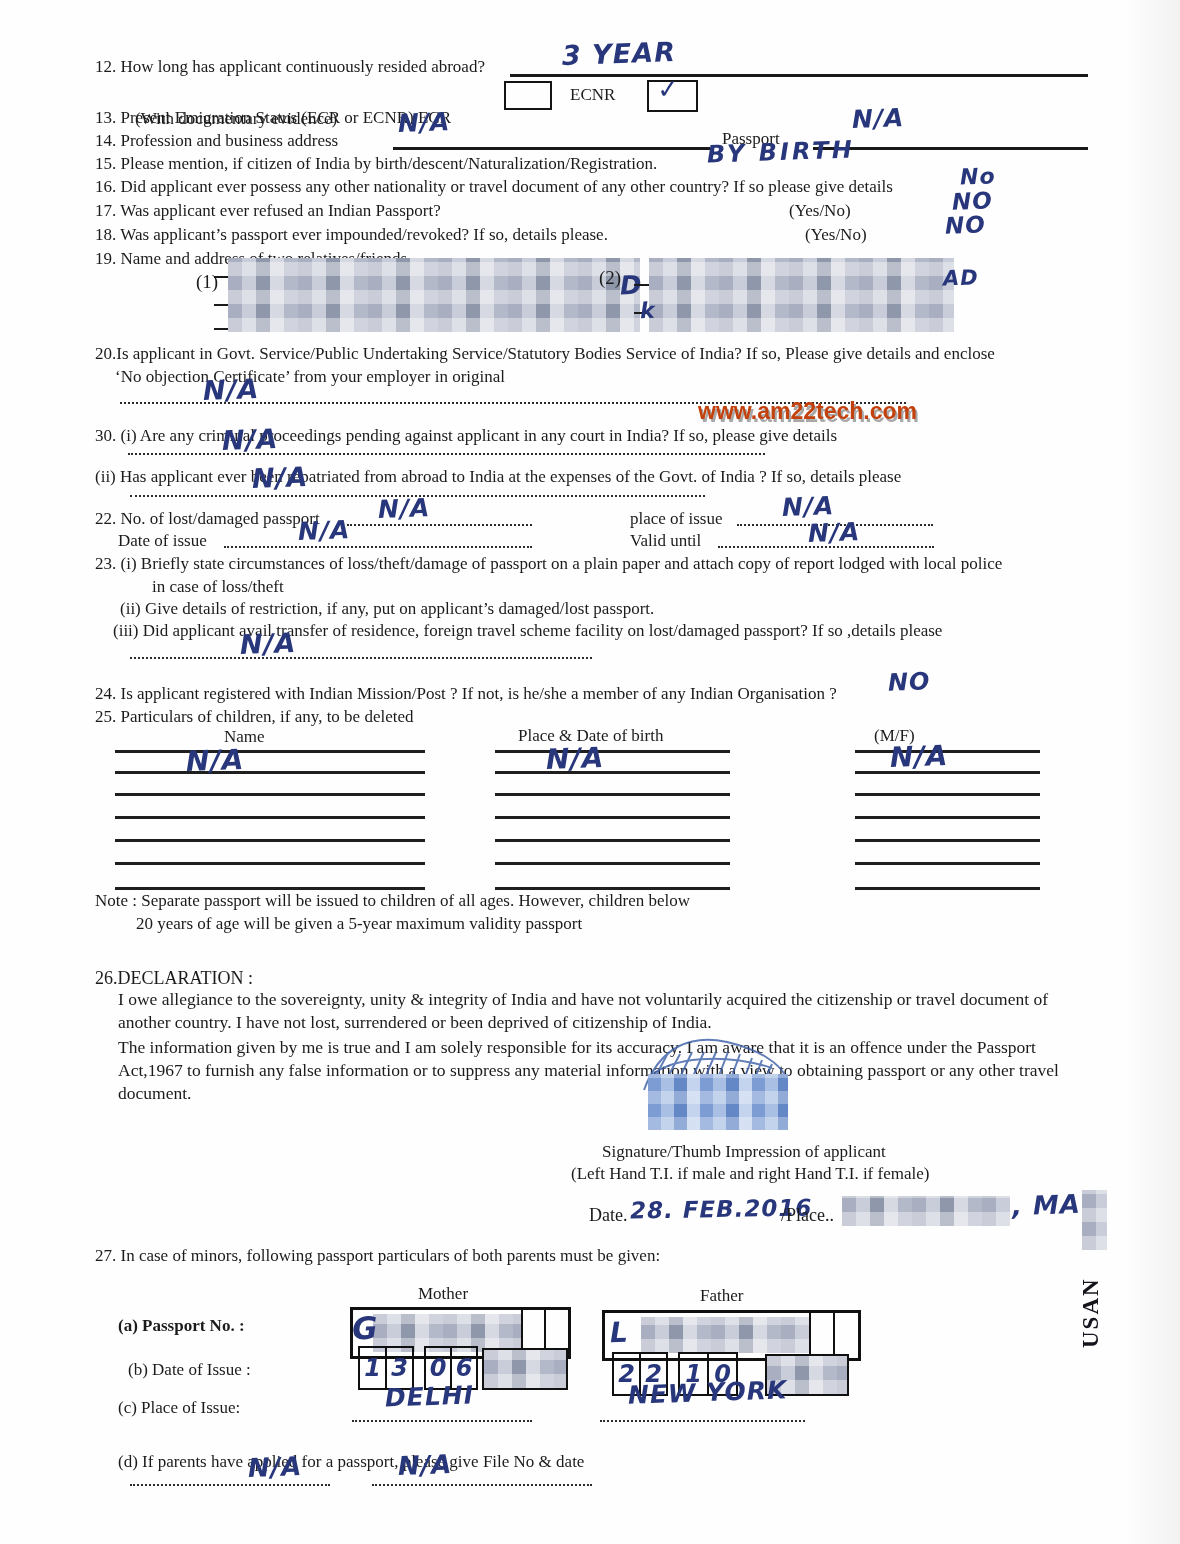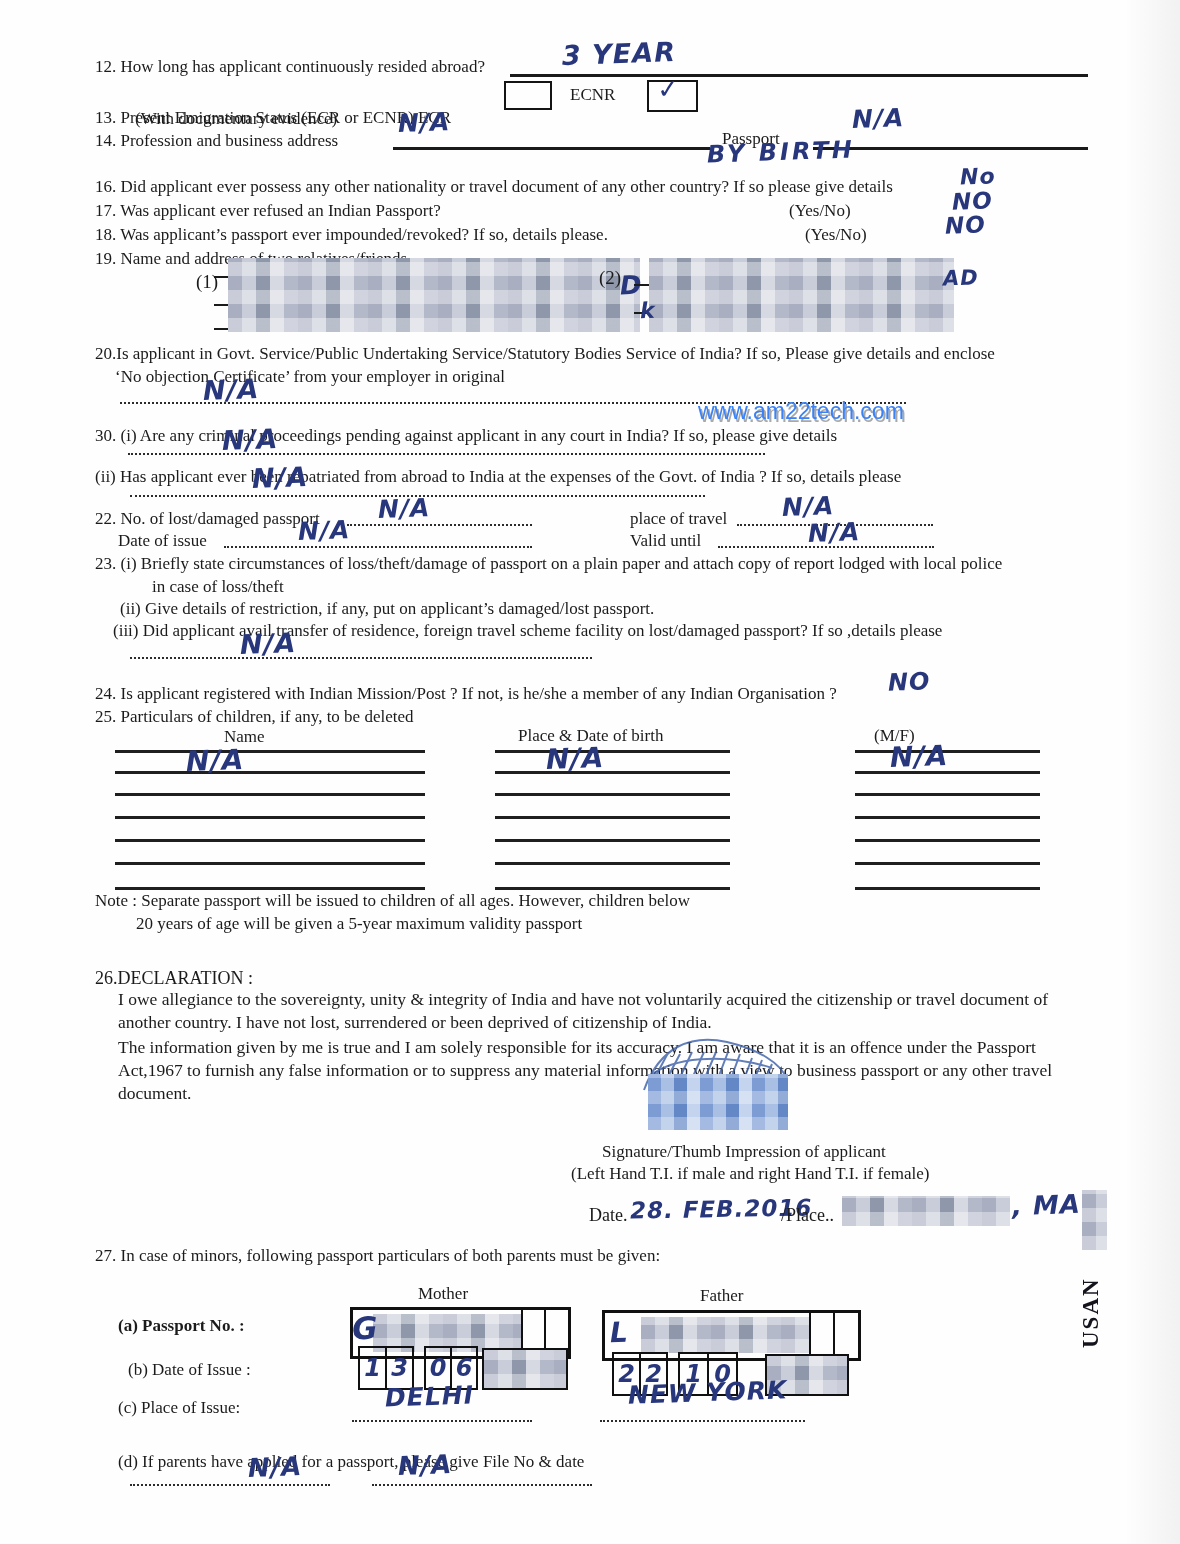--- a/index.html
+++ b/index.html
@@ -13,22 +13,22 @@
   .dots{position:absolute;height:0;border-top:2.5px dotted #2b2b2b;}
   .cb{position:absolute;border:2.5px solid #141414;background:transparent;}
   .pix{position:absolute;
     background:
       repeating-linear-gradient(0deg, rgba(255,255,255,0.38) 0 14px, rgba(0,0,0,0) 14px 28px),
       repeating-linear-gradient(90deg, #a9aec0 0 14px, #c9cdd9 14px 28px, #8f97ab 28px 42px, #d6d9e2 42px 56px, #b4b9c9 56px 70px);}
   .pixblue{position:absolute;
     background:
       repeating-linear-gradient(0deg, rgba(255,255,255,0.30) 0 13px, rgba(0,0,0,0) 13px 26px),
       repeating-linear-gradient(90deg, #7d9cd4 0 13px, #a9c0e4 13px 26px, #6488c6 26px 39px, #c4d4ee 39px 52px);}
-  .wm{position:absolute;font-family:"Liberation Sans","DejaVu Sans",sans-serif;font-weight:normal;
-      font-size:23px;color:#3b82f6;text-shadow:2px 3px 0 #a8a8a8;white-space:nowrap;}
+  .wm{position:absolute;font-family:"Liberation Sans","DejaVu Sans",sans-serif;font-weight:bold;
+      font-size:23px;color:#c2410c;text-shadow:2px 3px 0 #a8a8a8;white-space:nowrap;}
   .chcol{position:absolute;}
   .chline{position:absolute;left:0;width:100%;height:0;border-top:3px solid #1f1f1f;}
   .bigbox{position:absolute;border:3px solid #101010;}
   .divider{position:absolute;top:0;bottom:0;width:0;border-left:2.5px solid #101010;}
   .dbox{position:absolute;border:2.5px solid #101010;display:flex;}
   .dbox .cell{flex:1;display:flex;align-items:center;justify-content:center;}
   .dbox .cell + .cell{border-left:2px solid #101010;}
   .dcell{font-family:"DejaVu Sans",sans-serif;font-style:italic;font-weight:bold;color:#28367b;font-size:24px;}
   .side-vert{position:absolute;writing-mode:vertical-rl;transform:rotate(180deg);
       font-family:"Liberation Serif",serif;font-weight:bold;font-size:23px;color:#14141c;letter-spacing:2px;}
@@ -53,20 +53,21 @@
   </div>
   <div class="t" style="left:135px;top:109px;">(With documentary evidence)</div>
 
   <div class="t" style="left:95px;top:131px;">14. Profession and business address</div>
   <div class="ln" style="left:393px;top:147px;width:317px;border-top-width:3px;"></div>
   <div class="hw" style="left:398px;top:108px;font-size:25px;">N/A</div>
   <div class="t" style="left:722px;top:129px;">Passport</div>
   <div class="ln" style="left:813px;top:147px;width:275px;border-top-width:3px;"></div>
   <div class="hw" style="left:852px;top:104px;font-size:25px;">N/A</div>
 
+  <div class="t" style="left:95px;top:154px;">15. Please mention, if citizen of India by birth/descent/Naturalization/Registration.</div>
   <div class="hw" style="left:707px;top:138px;font-size:24px;letter-spacing:3px;">BY BIRTH</div>
 
   <div class="t" style="left:95px;top:177px;">16. Did applicant ever possess any other nationality or travel document of any other country? If so please give details</div>
   <div class="hw" style="left:960px;top:164px;font-size:22px;">No</div>
 
   <div class="t" style="left:95px;top:201px;">17. Was applicant ever refused an Indian Passport?</div>
   <div class="t" style="left:789px;top:201px;">(Yes/No)</div>
   <div class="hw" style="left:952px;top:188px;font-size:23px;">NO</div>
 
   <div class="t" style="left:95px;top:225px;">18. Was applicant’s passport ever impounded/revoked? If so, details please.</div>
@@ -97,21 +98,21 @@
   <div class="t" style="left:95px;top:426px;">30. (i) Are any criminal proceedings pending against applicant in any court in India? If so, please give details</div>
   <div class="dots" style="left:128px;top:453px;width:637px;"></div>
   <div class="hw" style="left:222px;top:424px;font-size:27px;">N/A</div>
   <div class="t" style="left:95px;top:467px;">(ii) Has applicant ever been repatriated from abroad to India at the expenses of the Govt. of India ? If so, details please</div>
   <div class="dots" style="left:130px;top:495px;width:575px;"></div>
   <div class="hw" style="left:252px;top:462px;font-size:27px;">N/A</div>
 
   <div class="t" style="left:95px;top:509px;">22. No. of lost/damaged passport</div>
   <div class="dots" style="left:347px;top:524px;width:185px;"></div>
   <div class="hw" style="left:378px;top:494px;font-size:25px;">N/A</div>
-  <div class="t" style="left:630px;top:509px;">place of travel</div>
+  <div class="t" style="left:630px;top:509px;">place of issue</div>
   <div class="dots" style="left:737px;top:524px;width:196px;"></div>
   <div class="hw" style="left:782px;top:492px;font-size:25px;">N/A</div>
   <div class="t" style="left:118px;top:531px;">Date of issue</div>
   <div class="dots" style="left:224px;top:546px;width:308px;"></div>
   <div class="hw" style="left:298px;top:516px;font-size:25px;">N/A</div>
   <div class="t" style="left:630px;top:531px;">Valid until</div>
   <div class="dots" style="left:718px;top:546px;width:216px;"></div>
   <div class="hw" style="left:808px;top:518px;font-size:25px;">N/A</div>
 
   <div class="t" style="left:95px;top:554px;">23.   (i) Briefly state circumstances of loss/theft/damage of passport on a plain paper and attach copy of report lodged with local police</div>
@@ -157,21 +158,21 @@
     </div>
   <div class="hw" style="left:186px;top:744px;font-size:28px;">N/A</div>
   <div class="hw" style="left:546px;top:742px;font-size:28px;">N/A</div>
   <div class="hw" style="left:890px;top:740px;font-size:28px;">N/A</div>
 
   <div class="t" style="left:95px;top:891px;">Note : Separate passport will be issued to children of all ages. However, children below</div>
   <div class="t" style="left:136px;top:914px;">20 years of age will be given a 5-year maximum validity passport</div>
 
   <div class="t" style="left:95px;top:968px;font-size:18px;">26.DECLARATION :</div>
   <div class="wrap" style="left:118px;top:988px;width:975px;">I owe allegiance to the sovereignty, unity &amp; integrity of India and have not voluntarily acquired the citizenship or travel document of another country. I have not lost, surrendered or been deprived of citizenship of India.</div>
-  <div class="wrap" style="left:118px;top:1036px;width:975px;">The information given by me is true and I am solely responsible for its accuracy. I am aware that it is an offence under the Passport Act,1967 to furnish any false information or to suppress any material information with a view to business passport or any other travel document.</div>
+  <div class="wrap" style="left:118px;top:1036px;width:975px;">The information given by me is true and I am solely responsible for its accuracy. I am aware that it is an offence under the Passport Act,1967 to furnish any false information or to suppress any material information with a view to obtaining passport or any other travel document.</div>
 
   <svg style="position:absolute;left:632px;top:1028px;" width="165" height="78" viewBox="0 0 165 78">
     <g stroke="#3c5fa8" stroke-width="2" fill="none" opacity="0.8">
       <path d="M12 62 C 28 18, 60 6, 95 14 C 125 21, 150 35, 155 52"></path>
       <path d="M20 55 l 16 -30 M30 60 l 18 -34 M42 62 l 18 -38 M54 64 l 18 -40 M66 66 l 18 -42 M80 66 l 16 -42 M94 64 l 14 -38 M108 62 l 12 -32 M120 58 l 10 -26 M132 54 l 8 -18"></path>
       <path d="M18 48 C 40 30, 90 24, 140 40"></path>
     </g>
   </svg>
   <div class="pixblue" style="left:648px;top:1074px;width:140px;height:56px;"></div>
 

